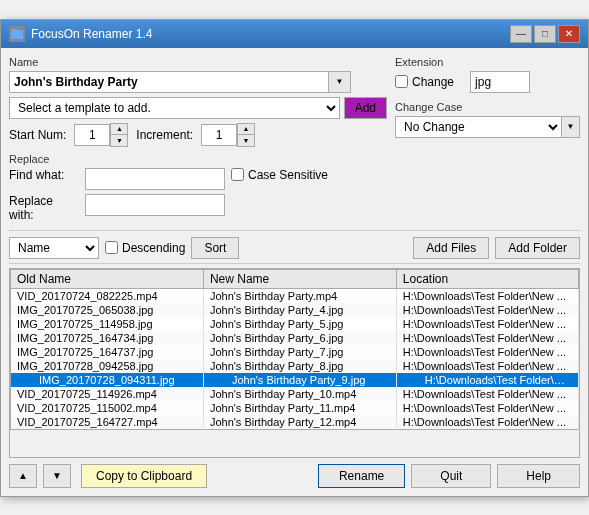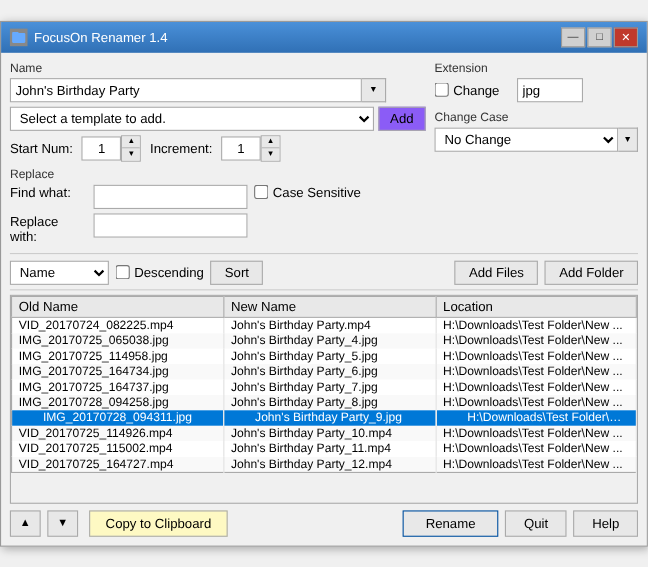--- a/index.html
+++ b/index.html
@@ -77,20 +77,21 @@
       font-size: 12px;
       font-family: inherit;
     }
     .name-input-row {
       display: flex;
       align-items: center;
     }
     .name-input {
       width: 320px;
       height: 22px;
+      font-weight: bold;
     }
     .name-dropdown-btn {
       width: 22px;
       height: 22px;
       border: 1px solid #aaa;
       border-left: none;
       background: #e8e8e8;
       cursor: pointer;
       display: flex;
       align-items: center;
@@ -104,21 +105,21 @@
       margin-top: 4px;
     }
     .template-select {
       flex: 1;
       height: 22px;
     }
     .add-btn {
       height: 22px;
       padding: 0 10px;
       border: 1px solid #aaa;
-      background: #8b5cf6;
+      background: #a21caf;
       cursor: pointer;
       font-size: 12px;
     }
     .num-row {
       display: flex;
       align-items: center;
       gap: 8px;
       margin-top: 4px;
     }
     .num-label { font-size: 12px; }
@@ -267,21 +268,21 @@
       height: 24px;
       padding: 0 20px;
       border: 1px solid #0050a0;
       background: #e8e8e8;
       cursor: pointer;
       font-size: 12px;
       margin-left: auto;
     }
     .quit-btn, .help-btn {
       height: 24px;
-      padding: 0 16px;
+      padding: 0 28px;
       border: 1px solid #aaa;
       background: #e8e8e8;
       cursor: pointer;
       font-size: 12px;
     }
     .top-sections { display: flex; gap: 8px; margin-bottom: 4px; }
     .top-left { flex: 1; }
     .top-right { width: 185px; }
   </style>
 </head>

